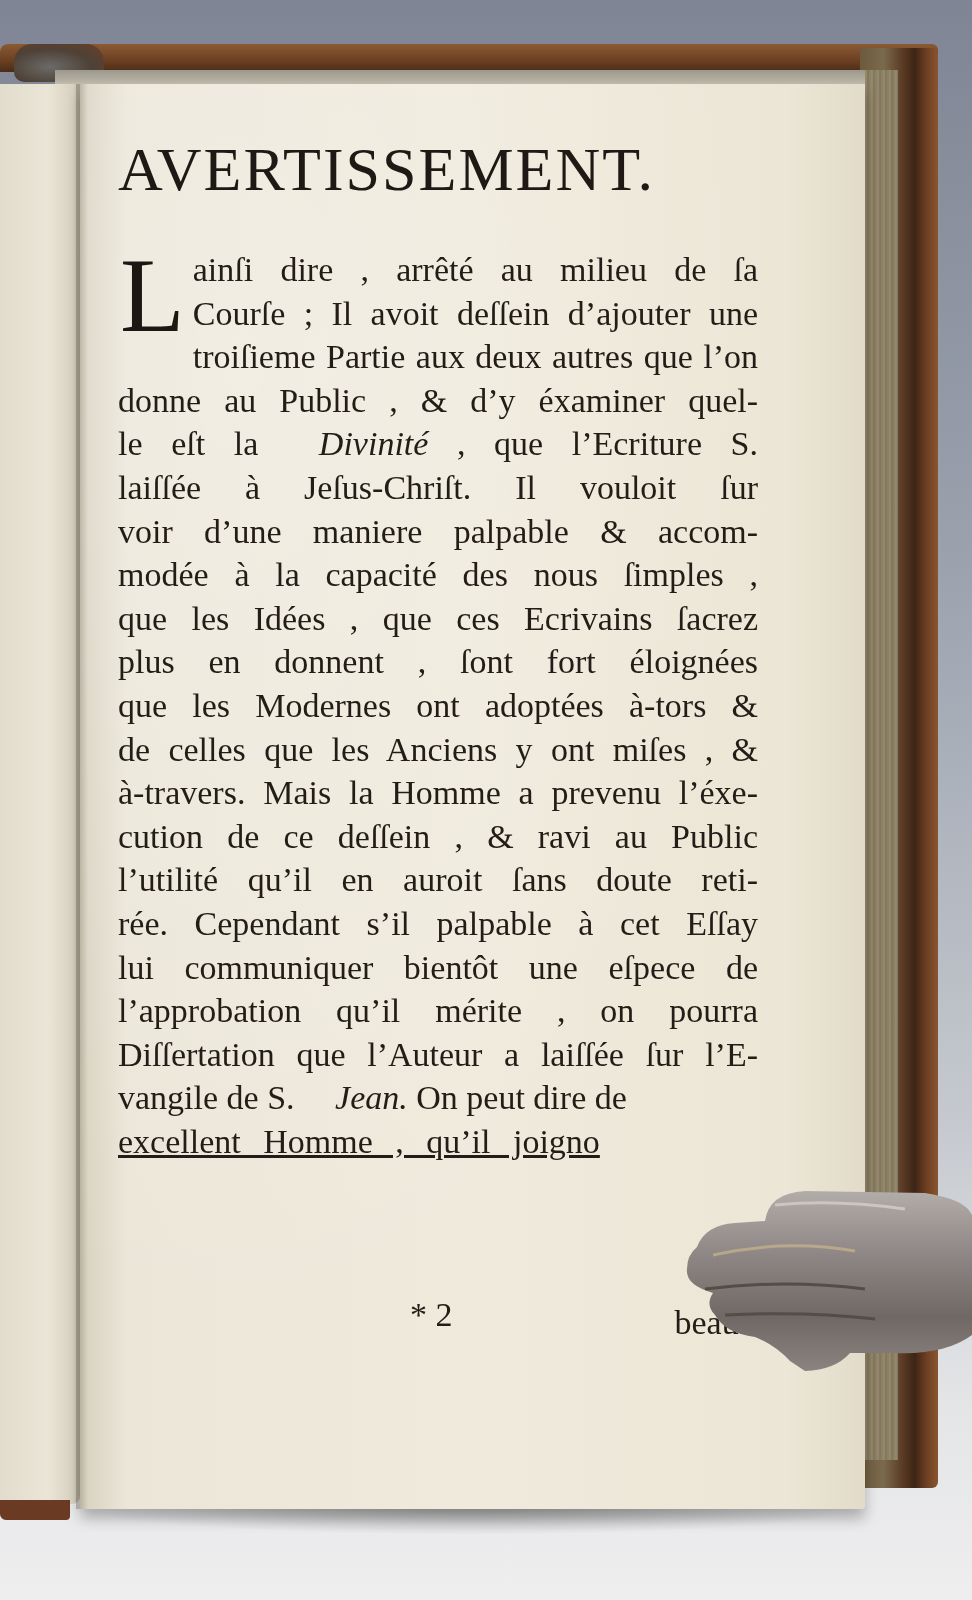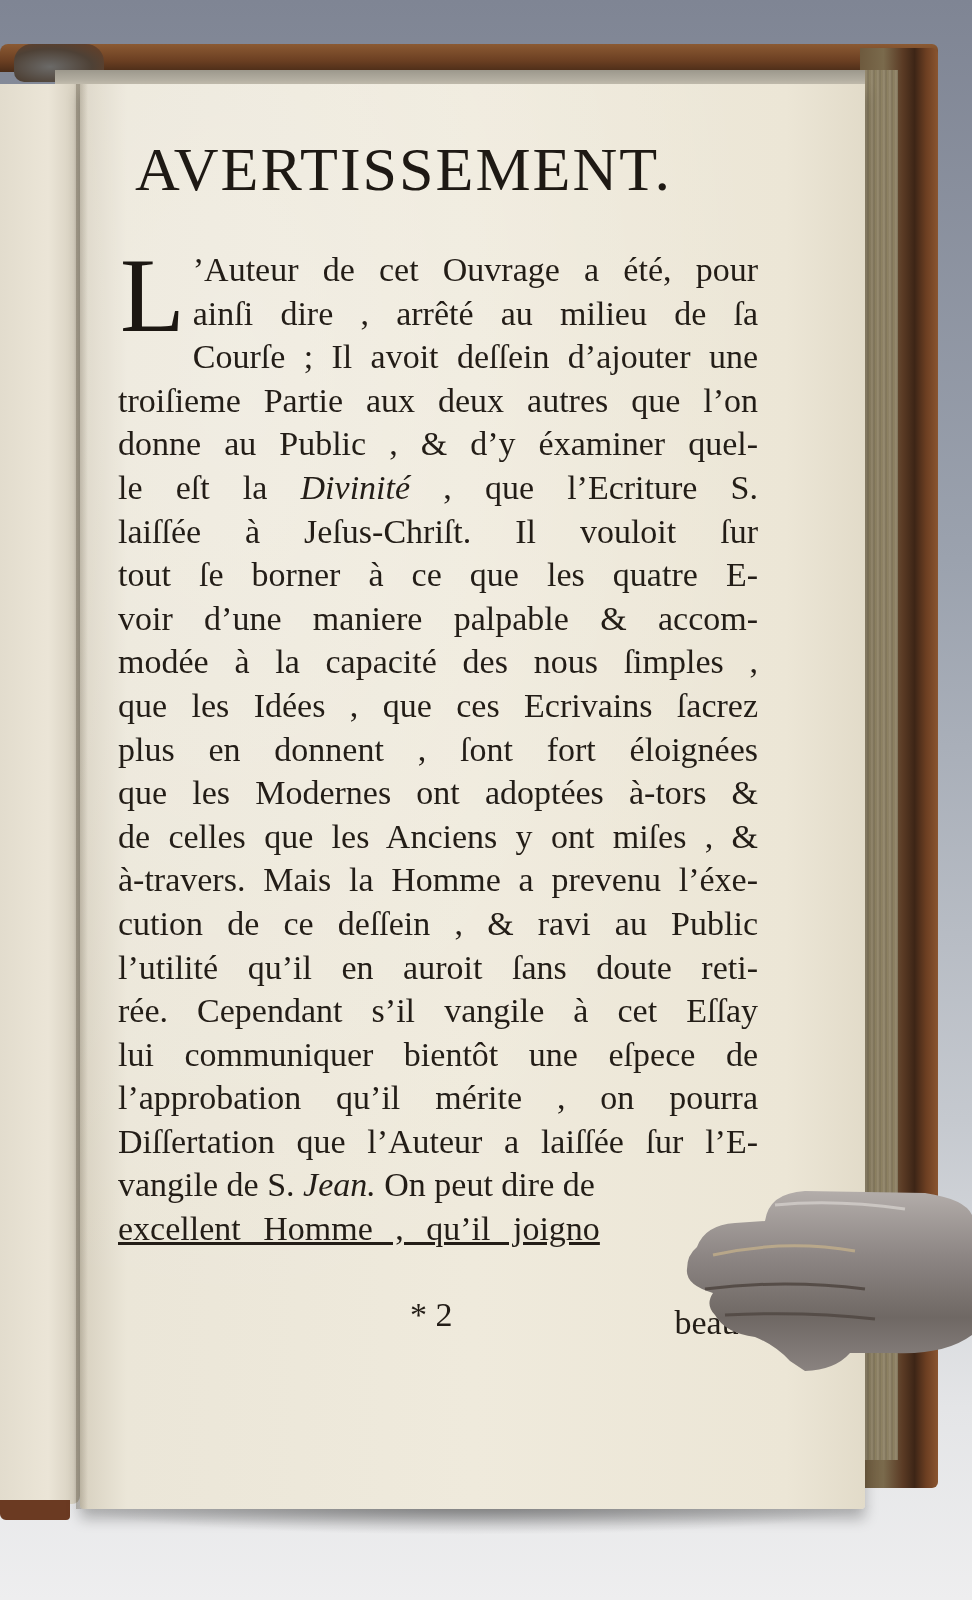--- a/index.html
+++ b/index.html
@@ -63,31 +63,31 @@
       position: absolute; left: 60px; top: 1505px; width: 820px; height: 30px;
       background: radial-gradient(ellipse at 50% 0%, rgba(40,40,40,0.35), rgba(40,40,40,0) 70%);
     }
 
     
     .text-block {
       position: absolute; left: 118px; top: 138px; width: 640px;
       color: #231d17;
     }
     .title {
-      font-size: 62px; letter-spacing: 2px; margin: 0 0 48px 17px; line-height: 1;
+      font-size: 62px; letter-spacing: 2px; margin: 0 0 48px 0; line-height: 1;
       font-weight: normal; white-space: nowrap; color: #1e1914;
     }
     .dropcap {
       float: left; font-size: 106px; line-height: 80px; margin: 8px 8px 0 2px; color: #1c1712;
     }
     .line {
       display: block; font-size: 34px; line-height: 43.6px; white-space: nowrap;
       text-align: justify; text-align-last: justify; height: 43.6px;
     }
-    .it { font-style: italic; }
+    .it { font-style: italic; margin-left: 32px; }
     .footer {
       position: absolute; left: 410px; top: 1296px; width: 340px; font-size: 34px; color: #231d17;
     }
     .sig { position: absolute; left: 0; top: 0; white-space: nowrap; }
     .catch { position: absolute; right: 0; top: 8px; }
 
     
     .hand {
       position: absolute; left: 665px; top: 1185px; width: 307px; height: 190px;
     }
@@ -103,38 +103,36 @@
   <div class="page-edges-top"></div>
   <div class="left-page"></div>
   <div class="left-cover-bottom"></div>
   <div class="floor-shadow"></div>
   <div class="right-page"></div>
   <div class="gutter-shadow"></div>
 
   <div class="text-block">
     <h1 class="title">AVERTISSEMENT.</h1>
     <span class="dropcap">L</span>
-    <span class="line">’Auteur de cet Ouvrage a été, pour</span>
     <span class="line">ainſi dire ,  arrêté au milieu de ſa</span>
     <span class="line">Courſe ; Il avoit deſſein d’ajouter une</span>
     <span class="line">troiſieme Partie aux deux autres que l’on</span>
     <span class="line">donne au Public , &amp; d’y éxaminer quel-</span>
     <span class="line"><span>le eſt la</span> <span class="it">Divinité</span><span> , que l’Ecriture S.</span></span>
     <span class="line">laiſſée à Jeſus-Chriſt. Il vouloit ſur</span>
-    <span class="line">tout ſe borner à ce que les quatre E-</span>
     <span class="line">voir d’une maniere palpable &amp; accom-</span>
     <span class="line">modée à la capacité des nous ſimples ,</span>
     <span class="line">que les Idées , que ces Ecrivains ſacrez</span>
     <span class="line">plus en donnent , ſont fort éloignées</span>
     <span class="line">que les Modernes ont adoptées à-tors &amp;</span>
     <span class="line">de celles que les Anciens y ont miſes , &amp;</span>
     <span class="line">à-travers. Mais la Homme a prevenu l’éxe-</span>
     <span class="line">cution de ce deſſein , &amp; ravi au Public</span>
     <span class="line">l’utilité qu’il en auroit ſans doute reti-</span>
-    <span class="line">rée. Cependant s’il vangile à cet Eſſay</span>
+    <span class="line">rée. Cependant s’il palpable à cet Eſſay</span>
     <span class="line">lui communiquer bientôt une eſpece de</span>
     <span class="line">l’approbation qu’il mérite , on pourra</span>
     <span class="line">Diſſertation que l’Auteur a laiſſée ſur l’E-</span>
     <span class="line" style="text-align-last:left;"><span>vangile de S.</span> <span class="it">Jean.</span><span> On peut dire de</span></span>
     <span class="line" style="text-align-last:left; word-spacing:14px;text-decoration:underline;">excellent Homme , qu’il joigno</span>
   </div>
 
   <div class="footer">
     <span class="sig">* 2</span>
     <span class="catch">beau-</span>

